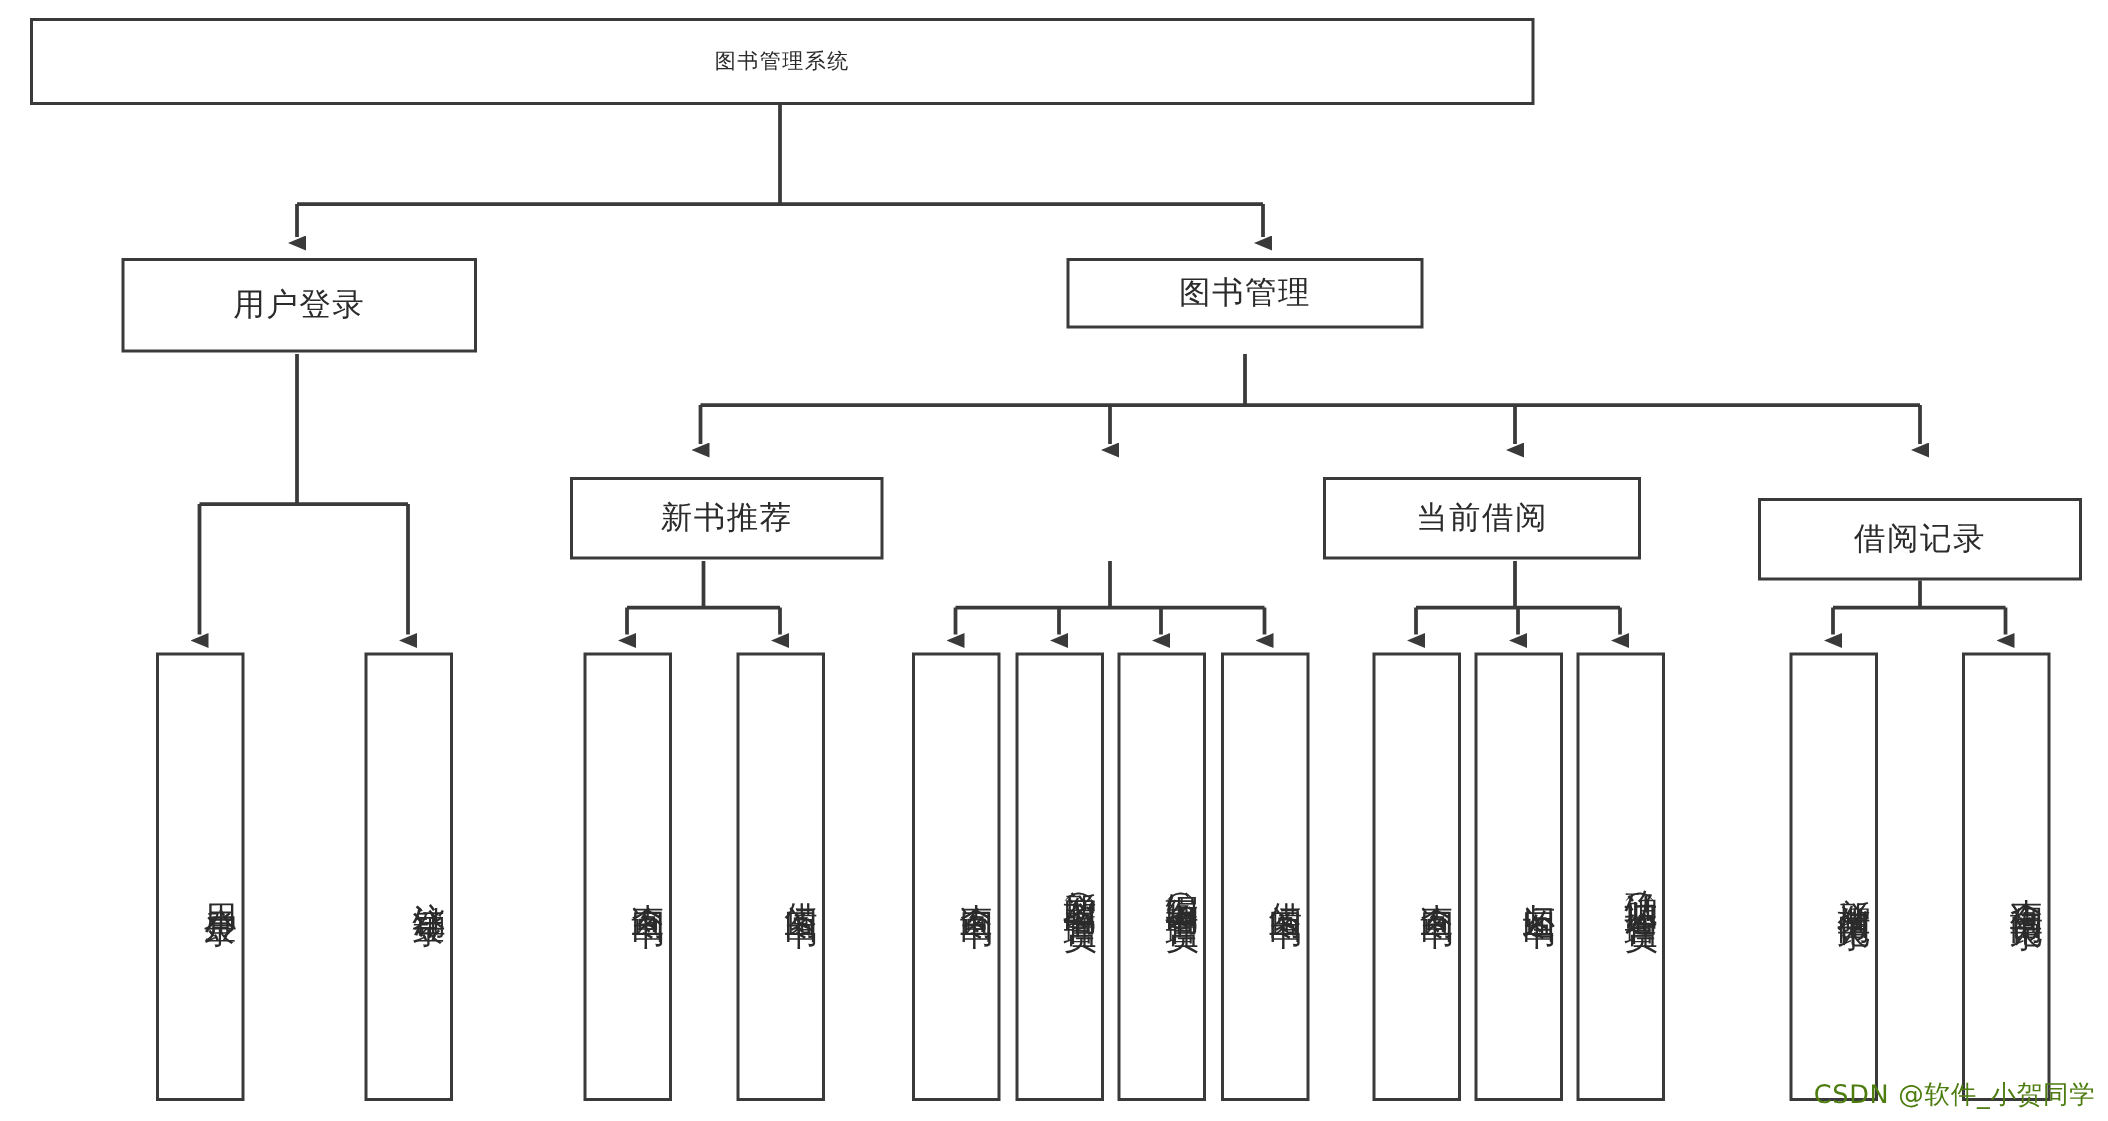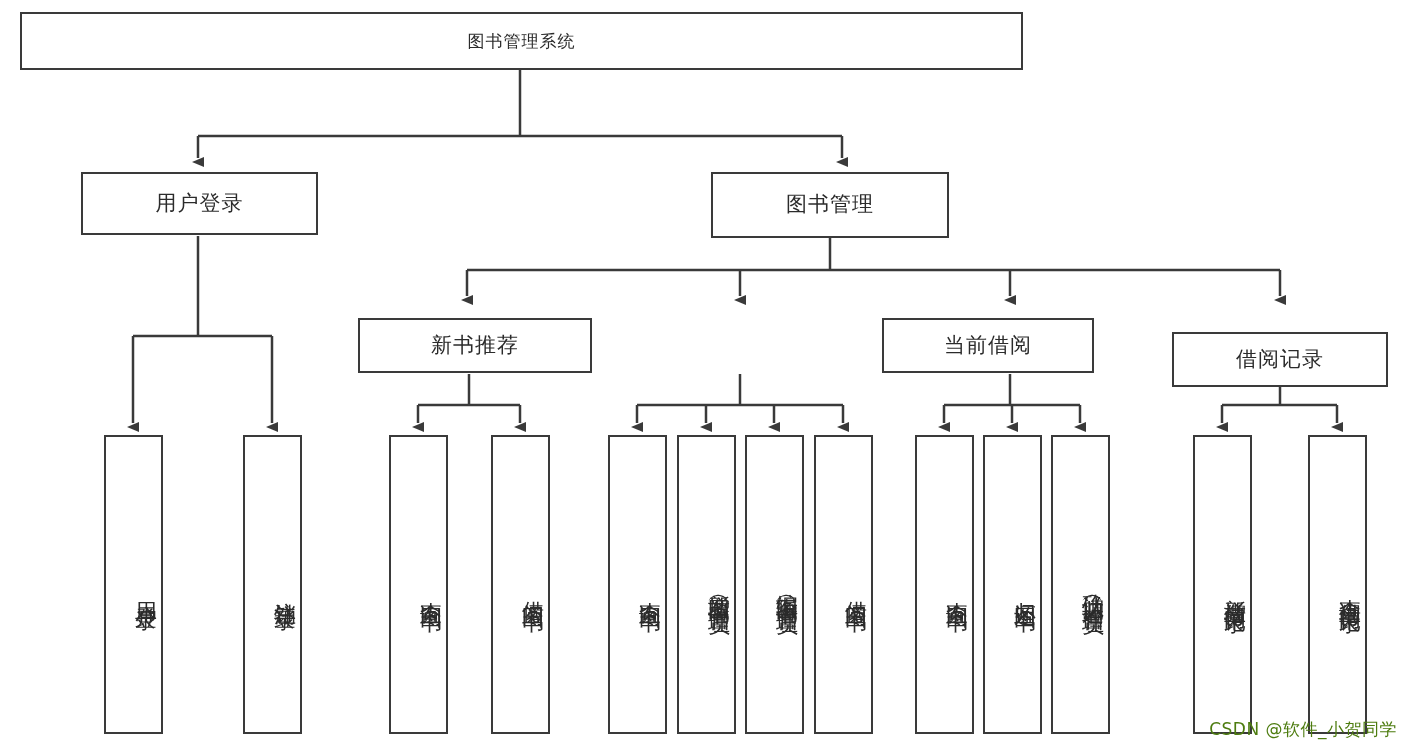--- a/index.html
+++ b/index.html
@@ -35,21 +35,21 @@
     justify-content: center;
     color: #2b2b2b;
     z-index: 2;
   }
   .node.horiz {
     font-size: 21px;
     letter-spacing: 1px;
     line-height: 1.2;
   }
   .node.root {
-    font-size: 17px;
+    font-size: 14px;
   }
   .node.vert {
     writing-mode: vertical-rl;
     text-orientation: upright;
     font-size: 22px;
     letter-spacing: 3px;
     align-items: flex-start;
     justify-content: center;
     padding-top: 10px;
   }
@@ -125,25 +125,25 @@
     </g>
   </svg>
 
   <div class="node horiz root" style="left:20px; top:12px; width:1003px; height:58px;">
     <span>图书管理系统</span>
   </div>
 
   <div class="node horiz" style="left:81px; top:172px; width:237px; height:63px;">
     <span>用户登录</span>
   </div>
-  <div class="node horiz" style="left:711px; top:172px; width:238px; height:66px;">
+  <div class="node horiz" style="left:711px; top:172px; width:238px; height:47px;">
     <span>图书管理</span>
   </div>
 
-  <div class="node horiz" style="left:358px; top:318px; width:234px; height:55px;text-align:right;">
+  <div class="node horiz" style="left:380px; top:318px; width:209px; height:55px;text-align:right;">
     <span>新书推荐</span>
   </div>
   <div class="node horiz" style="left:882px; top:318px; width:212px; height:55px;">
     <span>当前借阅</span>
   </div>
   <div class="node horiz" style="left:1172px; top:318px; width:216px; height:55px;margin-top:14px;">
     <span>借阅记录</span>
   </div>
 
   <div class="node vert" style="left:104px; top:435px; width:59px; height:299px;">

